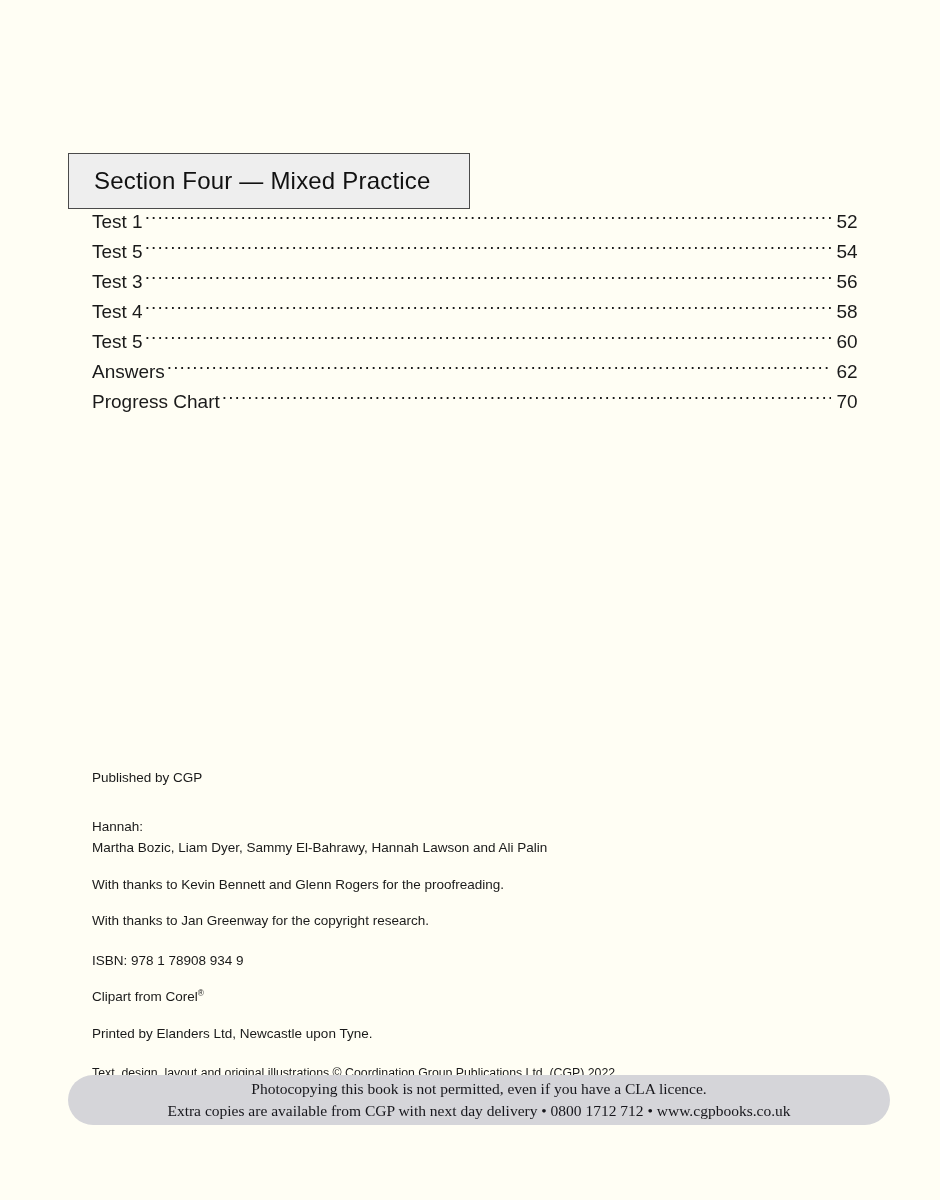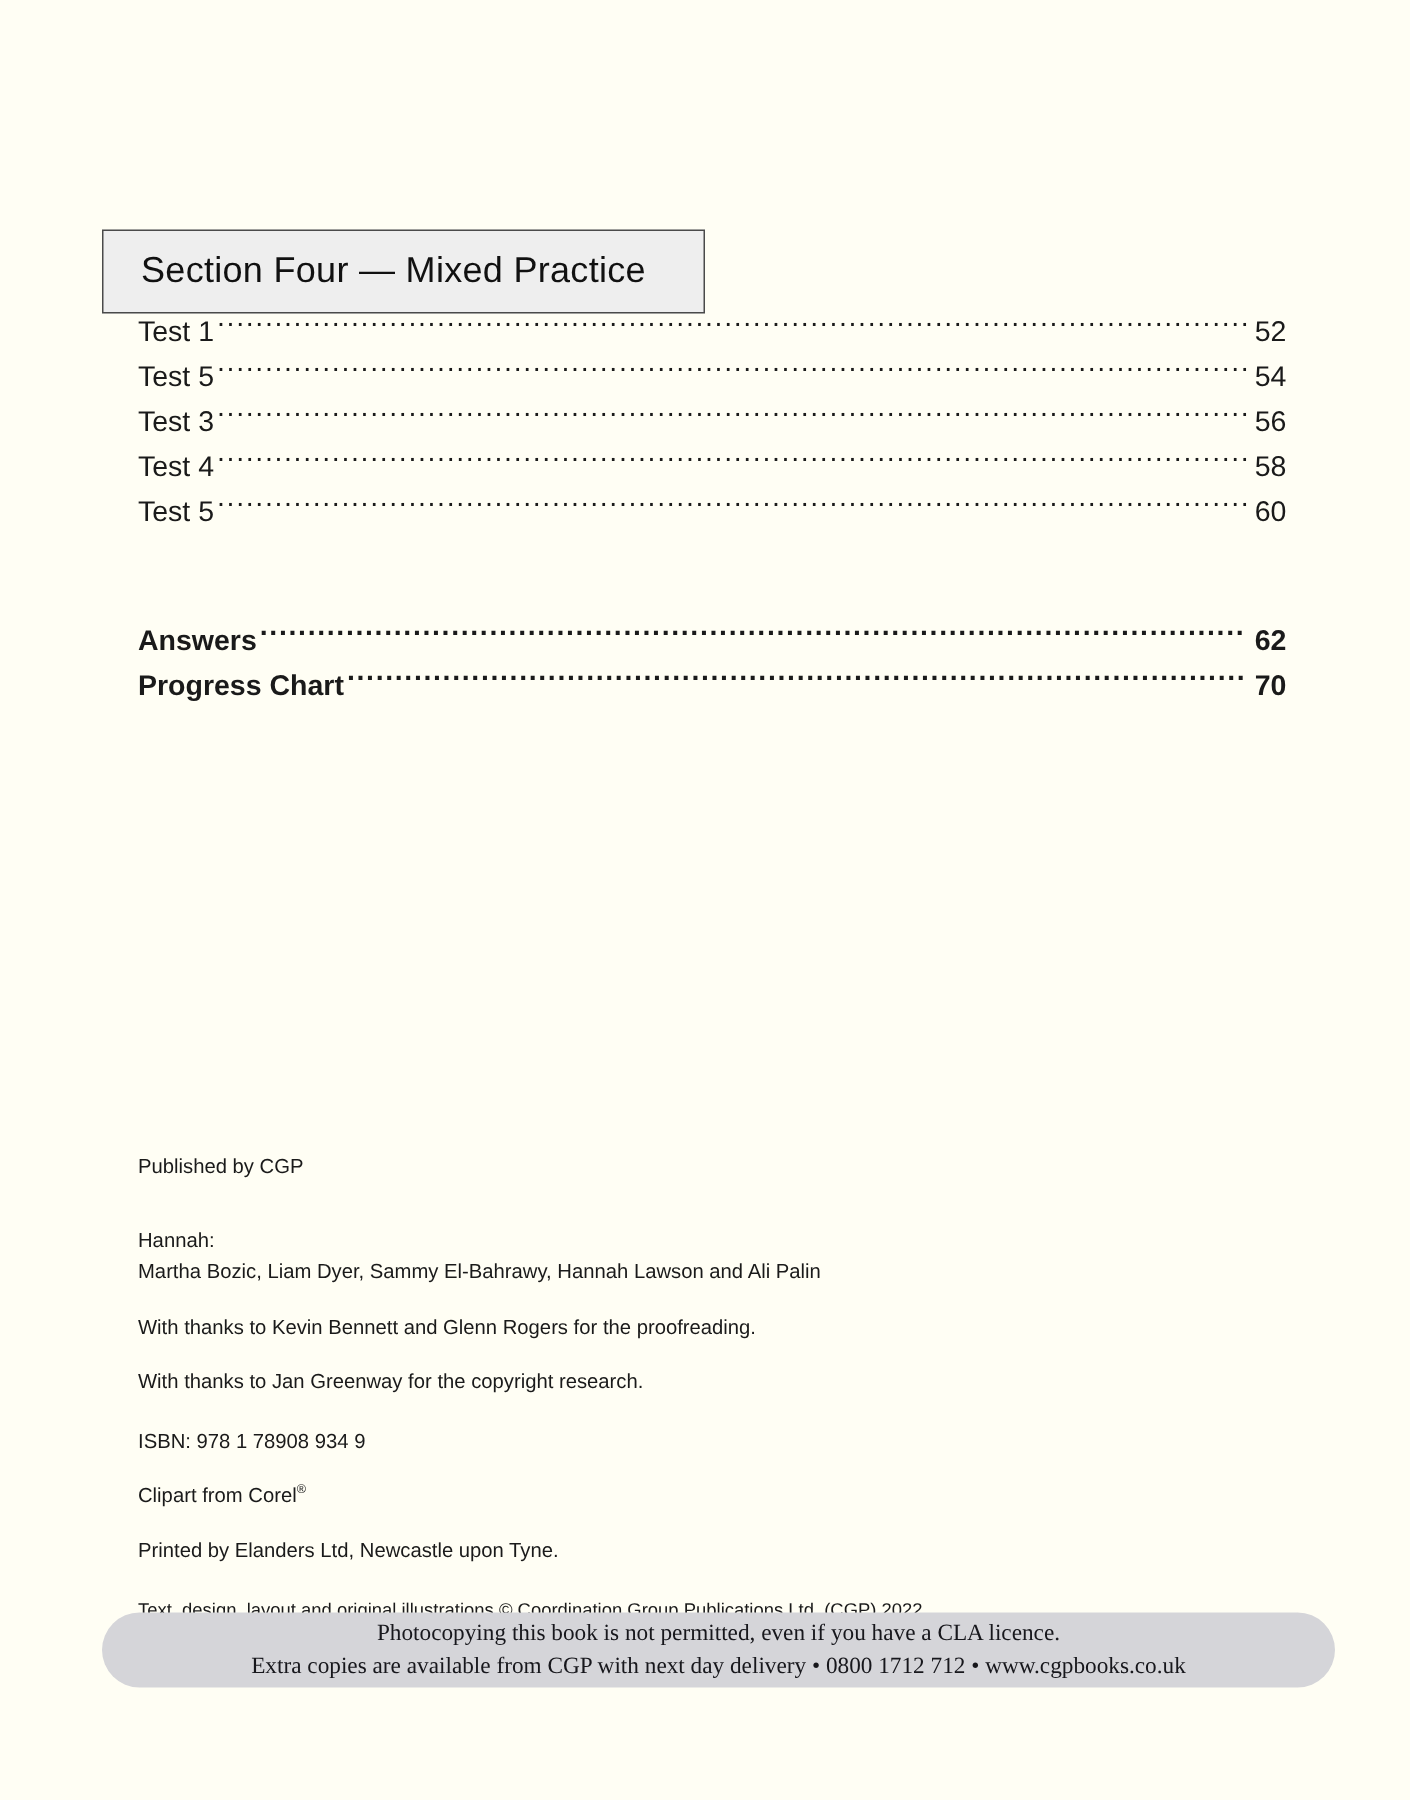--- a/index.html
+++ b/index.html
@@ -44,22 +44,20 @@
   }
 
   
   .toc {
     position: absolute;
     left: 92px;
     top: 207px;
     width: 768px;
   }
   .toc-group + .toc-group {
-    margin-top: 56px;
-    font-weight: bold;
   }
   .toc-row {
     display: flex;
     align-items: baseline;
     font-size: 19px;
     line-height: 30px;
     color: #1a1a1a;
     white-space: nowrap;
   }
   .toc-label {

